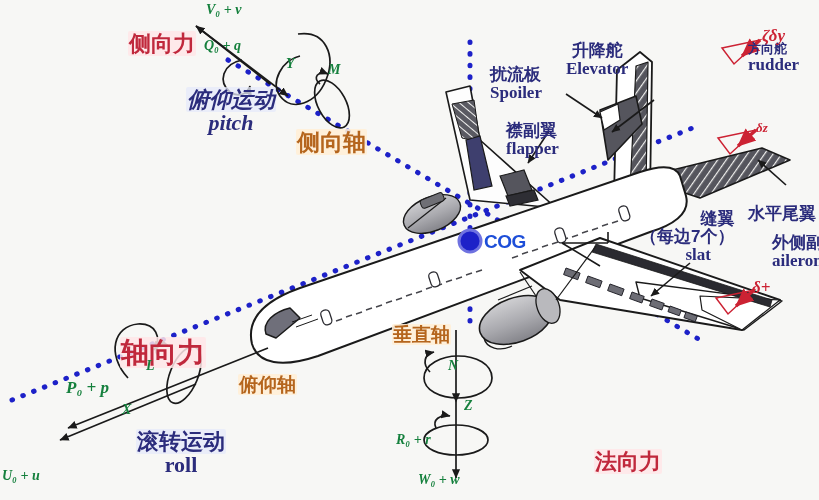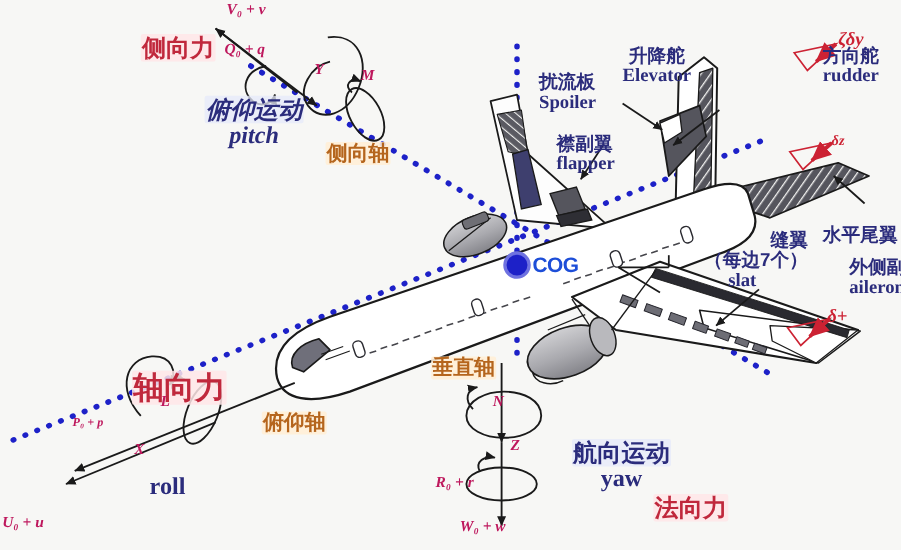--- a/index.html
+++ b/index.html
@@ -11,21 +11,21 @@
     font-family:"Liberation Sans","DejaVu Sans",sans-serif;
   }
   #art{position:absolute;left:0;top:0;width:819px;height:500px;}
   .lbl{position:absolute;white-space:nowrap;line-height:1.05;}
   .cn{font-weight:bold;}
   .en{font-weight:bold;font-family:"Liberation Serif","DejaVu Serif",serif;}
   .navy{color:#2b2c7c;}
   .red{color:#c0283c;}
   .orange{color:#b5651d;}
   .mathlbl{
-    position:absolute;white-space:nowrap;color:#be185d;
+    position:absolute;white-space:nowrap;color:#15803d;
     font-family:"Liberation Serif","DejaVu Serif",serif;
     font-style:italic;font-weight:bold;
   }
   .deltalbl{
     position:absolute;white-space:nowrap;color:#cc2233;
     font-family:"Liberation Serif","DejaVu Serif",serif;
     font-style:italic;font-weight:bold;
   }
   .cogtxt{
     position:absolute;color:#1d4ed8;font-weight:bold;
@@ -239,28 +239,25 @@
   </div>
   <div class="lbl cn red" style="left:594px;top:450px;font-size:22px;">
     <span class="hl-red">法向力</span>
   </div>
 
   <div class="lbl" style="left:186px;top:88px;font-style:italic;">
     <div class="cn navy" style="font-size:22px;"><span class="hl-nv">俯仰运动</span></div>
     <div class="en navy" style="font-size:22px;text-align:center;">pitch</div>
   </div>
   <div class="lbl" style="left:136px;top:430px;">
+    <div class="cn navy" style="font-size:22px;"><span class="hl-nv">滚转运动</span></div>
     <div class="en navy" style="font-size:22px;text-align:center;">roll</div>
   </div>
-  <div class="lbl" style="left:520px;top:400px;">
-    <div class="cn navy" style="font-size:22px;"><span class="hl-nv">航向运动</span></div>
-    <div class="en navy" style="font-size:22px;text-align:center;">yaw</div>
-  </div>
-
-  <div class="lbl cn orange" style="left:296px;top:130px;font-size:19px;">
+
+  <div class="lbl cn orange" style="left:296px;top:130px;font-size:23px;">
     <span class="hl-or">侧向轴</span>
   </div>
   <div class="lbl cn orange" style="left:238px;top:375px;font-size:19px;">
     <span class="hl-or">俯仰轴</span>
   </div>
   <div class="lbl cn orange" style="left:392px;top:325px;font-size:19px;">
     <span class="hl-or">垂直轴</span>
   </div>
 
   <div class="cogtxt" style="left:484px;top:231px;font-size:19px;">COG</div>
@@ -271,40 +268,40 @@
   </div>
   <div class="lbl" style="left:506px;top:122px;">
     <div class="cn navy" style="font-size:17px;">襟副翼</div>
     <div class="en navy" style="font-size:17px;">flapper</div>
   </div>
   <div class="lbl" style="left:566px;top:42px;">
     <div class="cn navy" style="font-size:17px;text-align:center;">升降舵</div>
     <div class="en navy" style="font-size:17px;">Elevator</div>
   </div>
   <div class="lbl" style="left:748px;top:42px;">
-    <div class="cn navy" style="font-size:17px;">方向舵</div>
+    <div class="cn navy" style="font-size:13px;">方向舵</div>
     <div class="en navy" style="font-size:17px;text-align:center;">rudder</div>
   </div>
   <div class="lbl cn navy" style="left:748px;top:205px;font-size:17px;">水平尾翼</div>
   <div class="lbl" style="left:662px;top:210px;">
     <div class="cn navy" style="font-size:17px;text-align:right;">缝翼</div>
     <div class="cn navy" style="font-size:17px;margin-left:-22px;">（每边7个）</div>
-    <div class="en navy" style="font-size:17px;">slat</div>
+    <div class="en navy" style="font-size:17px;text-align:center;">slat</div>
   </div>
   <div class="lbl" style="left:772px;top:234px;">
     <div class="cn navy" style="font-size:17px;">外侧副翼</div>
     <div class="en navy" style="font-size:17px;">aileron</div>
   </div>
 
   <div class="mathlbl" style="left:206px;top:2px;font-size:14px;">V₀ + v</div>
   <div class="mathlbl" style="left:204px;top:38px;font-size:14px;">Q₀ + q</div>
   <div class="mathlbl" style="left:286px;top:56px;font-size:14px;">Y</div>
   <div class="mathlbl" style="left:328px;top:62px;font-size:14px;">M</div>
 
-  <div class="mathlbl" style="left:66px;top:378px;font-size:11px;">P₀ + p</div>
+  <div class="mathlbl" style="left:66px;top:378px;font-size:17px;">P₀ + p</div>
   <div class="mathlbl" style="left:146px;top:358px;font-size:14px;">L</div>
   <div class="mathlbl" style="left:122px;top:402px;font-size:14px;">X</div>
   <div class="mathlbl" style="left:2px;top:468px;font-size:14px;">U₀ + u</div>
 
   <div class="mathlbl" style="left:448px;top:358px;font-size:14px;">N</div>
   <div class="mathlbl" style="left:464px;top:398px;font-size:14px;">Z</div>
   <div class="mathlbl" style="left:396px;top:432px;font-size:14px;">R₀ + r</div>
   <div class="mathlbl" style="left:418px;top:472px;font-size:14px;">W₀ + w</div>
 
   <div class="deltalbl" style="left:762px;top:26px;font-size:17px;">ζδy</div>

